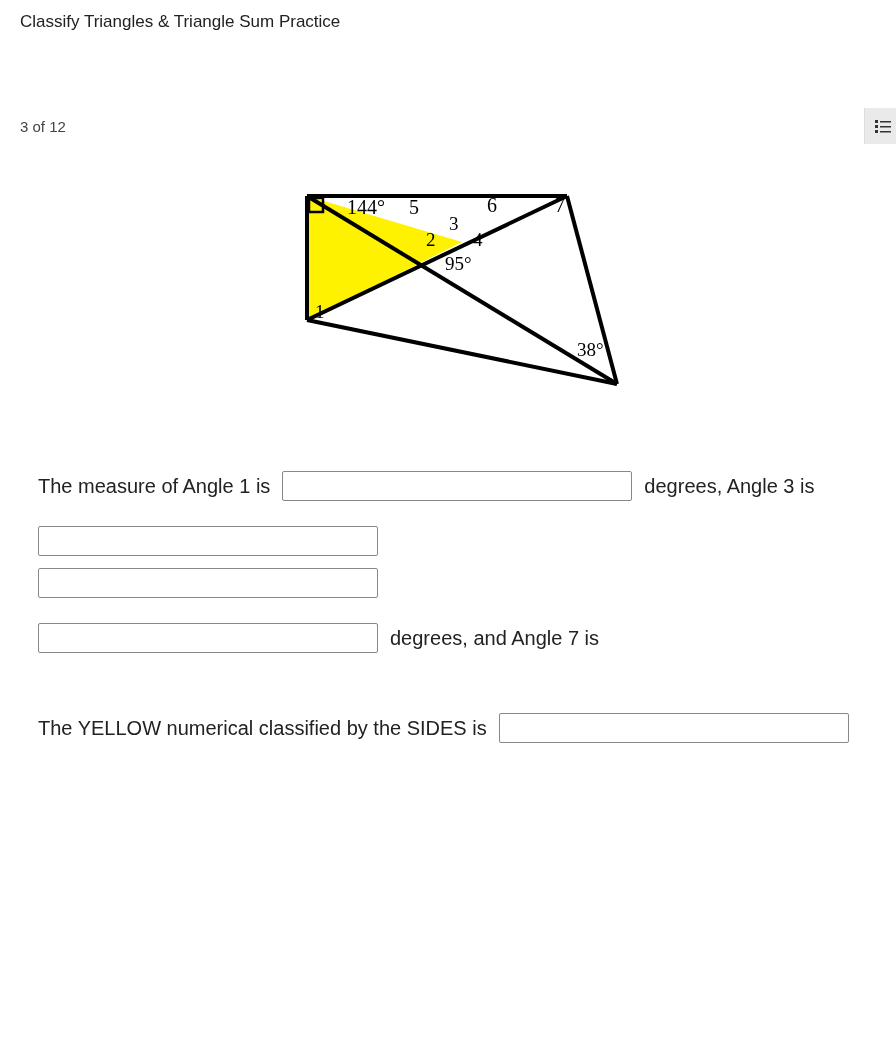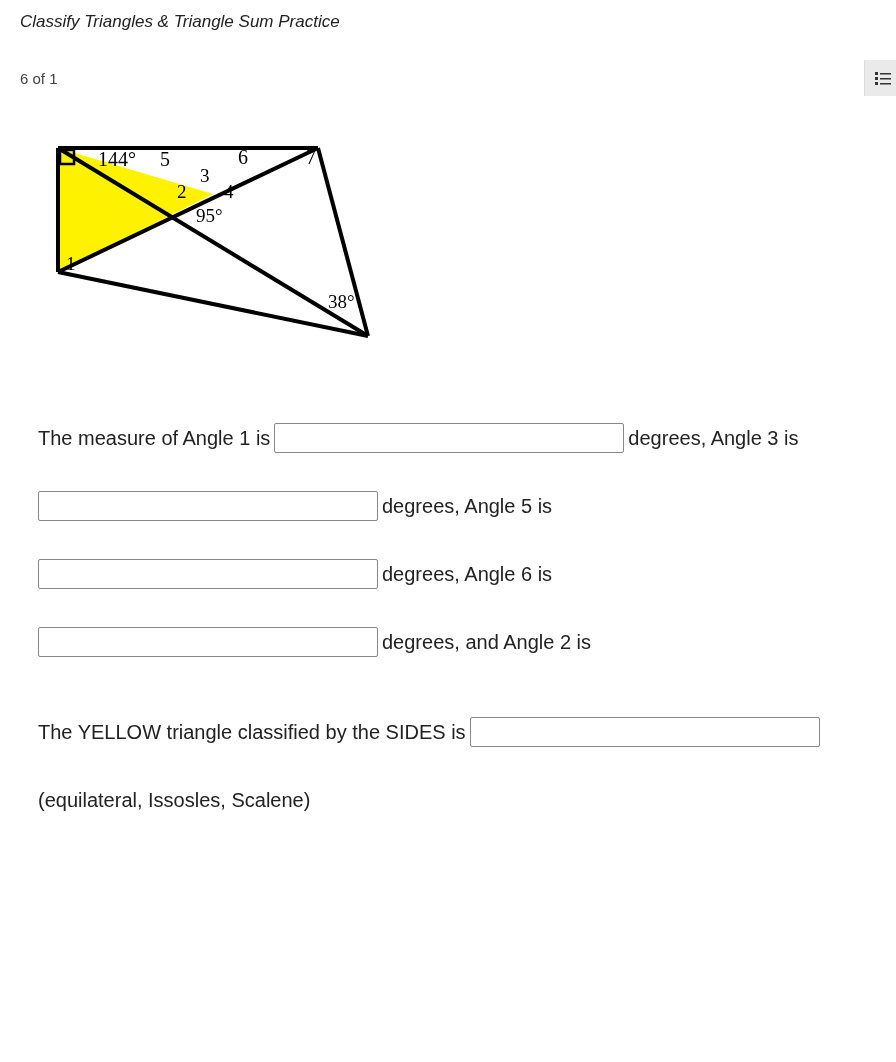--- a/index.html
+++ b/index.html
@@ -10,22 +10,21 @@
     body {
       font-family: Arial, Helvetica, sans-serif;
       color: #333;
       background: #fff;
       width: 896px;
       padding: 12px 0 40px 20px;
     }
     .header {
       font-size: 17px;
       color: #222;
-      margin-bottom: 28px;
-      font-style: italic;
+      margin-bottom: 76px;
     }
     .progress-row {
       display: flex;
       justify-content: space-between;
       align-items: center;
       margin-bottom: 40px;
     }
     .progress {
       font-size: 15px;
       color: #444;
@@ -37,54 +36,55 @@
       display: flex;
       align-items: center;
       justify-content: center;
       cursor: pointer;
       margin-right: -4px;
       border-left: 1px solid #ddd;
     }
     .figure {
       margin-left: 18px;
       margin-bottom: 50px;
+      text-align: center;
     }
     .question-body {
       margin-left: 18px;
       font-size: 20px;
       color: #222;
       line-height: 2.8;
       max-width: 840px;
     }
     .question-body .row {
       display: flex;
       align-items: center;
       flex-wrap: wrap;
-      gap: 4px;
+      gap: 12px;
       margin-bottom: 12px;
     }
     .question-body input[type="text"] {
       height: 30px;
       border: 1px solid #888;
       border-radius: 2px;
       padding: 2px 6px;
       font-size: 16px;
       vertical-align: middle;
     }
     .w-long { width: 350px; }
     .w-med  { width: 340px; }
     .spacer { height: 22px; }
   </style>
 </head>
 <body>
 
 <div class="header">Classify Triangles &amp; Triangle Sum Practice</div>
 
 <div class="progress-row">
-  <div class="progress">6 of 1</div>
+  <div class="progress">3 of 12</div>
   <div class="menu-btn">
     <svg width="16" height="14" viewBox="0 0 16 14">
       <rect x="0" y="1" width="3" height="3" fill="#333"></rect>
       <rect x="5" y="2" width="11" height="1.5" fill="#333"></rect>
       <rect x="0" y="6" width="3" height="3" fill="#333"></rect>
       <rect x="5" y="7" width="11" height="1.5" fill="#333"></rect>
       <rect x="0" y="11" width="3" height="3" fill="#333"></rect>
       <rect x="5" y="12" width="11" height="1.5" fill="#333"></rect>
     </svg>
   </div>
@@ -123,37 +123,32 @@
   <div class="row">
     <span>The measure of Angle 1 is</span>
     <input type="text" class="w-long" style="">
     <span>degrees, Angle 3 is</span>
   </div>
 
 
 
   <div class="row">
     <input type="text" class="w-med" style="">
-    <span>degrees, Angle 5 is</span>
   </div>
 
   <div class="row">
     <input type="text" class="w-med" style="">
-    <span>degrees, Angle 6 is</span>
   </div>
 
   <div class="row">
     <input type="text" class="w-med" style="">
-    <span>degrees, and Angle 2 is</span>
+    <span>degrees, and Angle 7 is</span>
   </div>
 
 
   <div class="spacer"></div>
 
   <div class="row">
-    <span>The YELLOW triangle classified by the SIDES is</span>
+    <span>The YELLOW numerical classified by the SIDES is</span>
     <input type="text" class="w-long" style="">
-  </div>
-  <div class="row">
-    <span>(equilateral, Issosles, Scalene)</span>
   </div>
 
 </div>
 
 </body></html>

